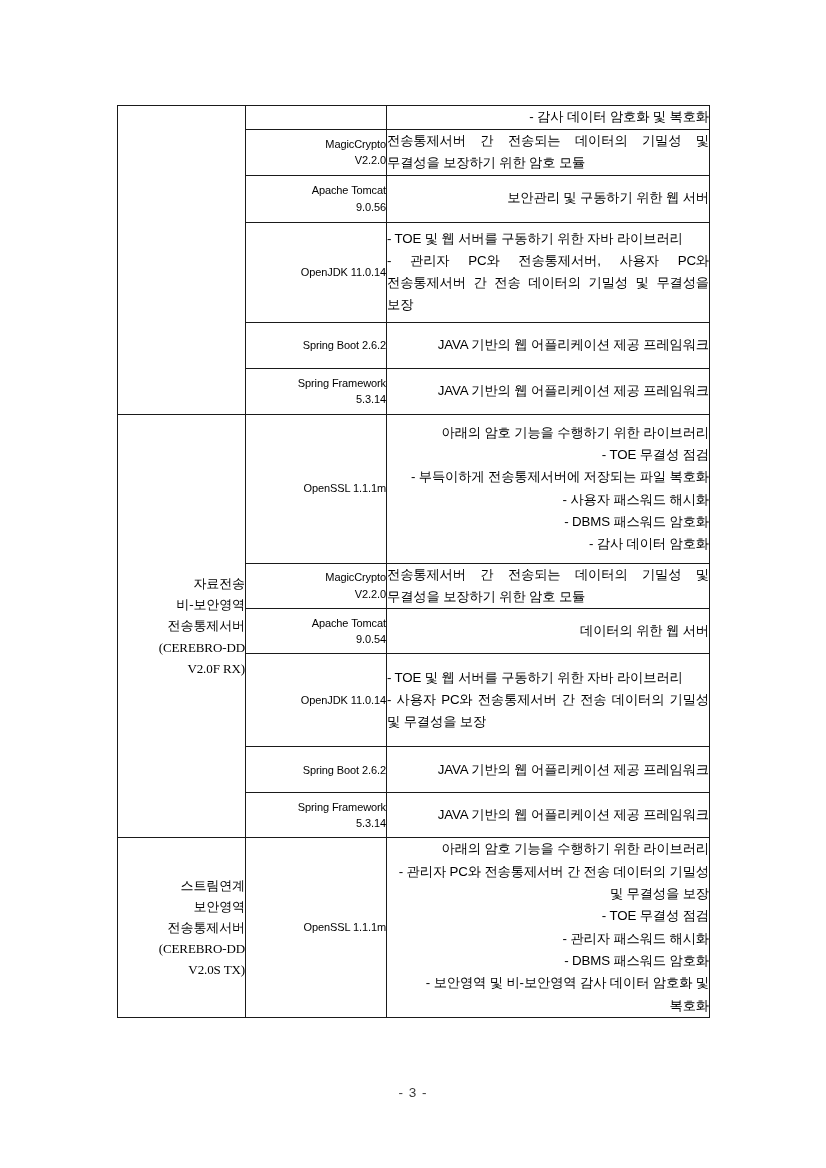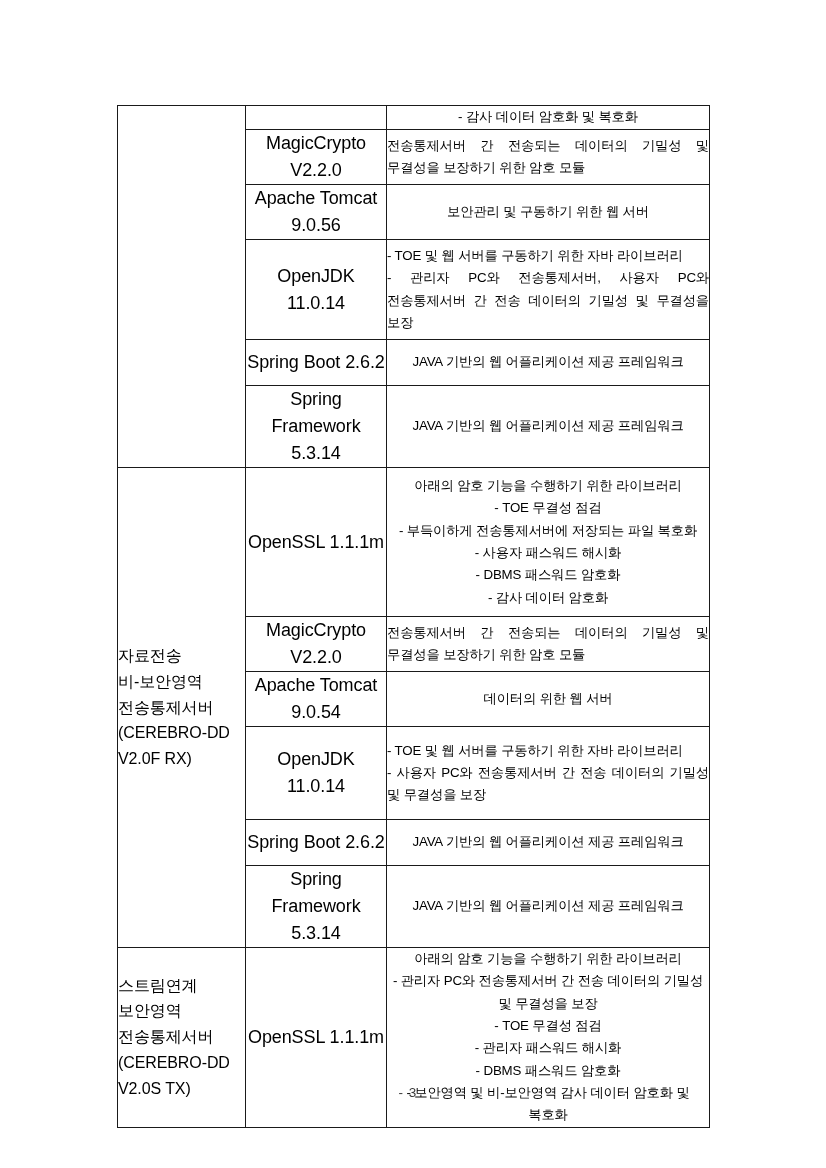--- a/index.html
+++ b/index.html
@@ -37,46 +37,47 @@
   #spec-table td {
     border: 1px solid #1a1a1a;
     vertical-align: middle;
     padding: 0;
   }
   #spec-table .col-group  { width: 128px; }
   #spec-table .col-comp   { width: 141px; }
   #spec-table .col-desc   { width: 323px; }
 
   .cell-group {
-    text-align: left;
-    font-size: 16px;
+    text-align: right;
+    font-size: 13px;
     line-height: 1.62;
     padding: 6px 4px;
     white-space: pre-line;
     letter-spacing: -0.1px;
+    font-family: Liberation Serif, serif;
   }
   .cell-comp {
-    text-align: center;
-    font-size: 18px;
+    text-align: right;
+    font-size: 11px;
     line-height: 1.5;
     padding: 7px 5px;
     white-space: pre-line;
     letter-spacing: -0.1px;
   }
   .cell-desc {
     text-align: justify;
     text-justify: inter-character;
     font-size: 13.3px;
     line-height: 1.68;
     padding: 7px 9px 7px 10px;
     white-space: pre-line;
     letter-spacing: -0.15px;
     word-break: keep-all;
   }
-  .cell-desc.nojust { text-align: center; }
+  .cell-desc.nojust { text-align: right; }
 
   
   .h-r1  { height: 24px; }
   .h-r2  { height: 44px; }
   .h-r3  { height: 47px; }
   .h-r4  { height: 100px; }
   .h-r5  { height: 46px; }
   .h-r6  { height: 46px; }
   .h-r7  { height: 149px; }
   .h-r8  { height: 44px; }

